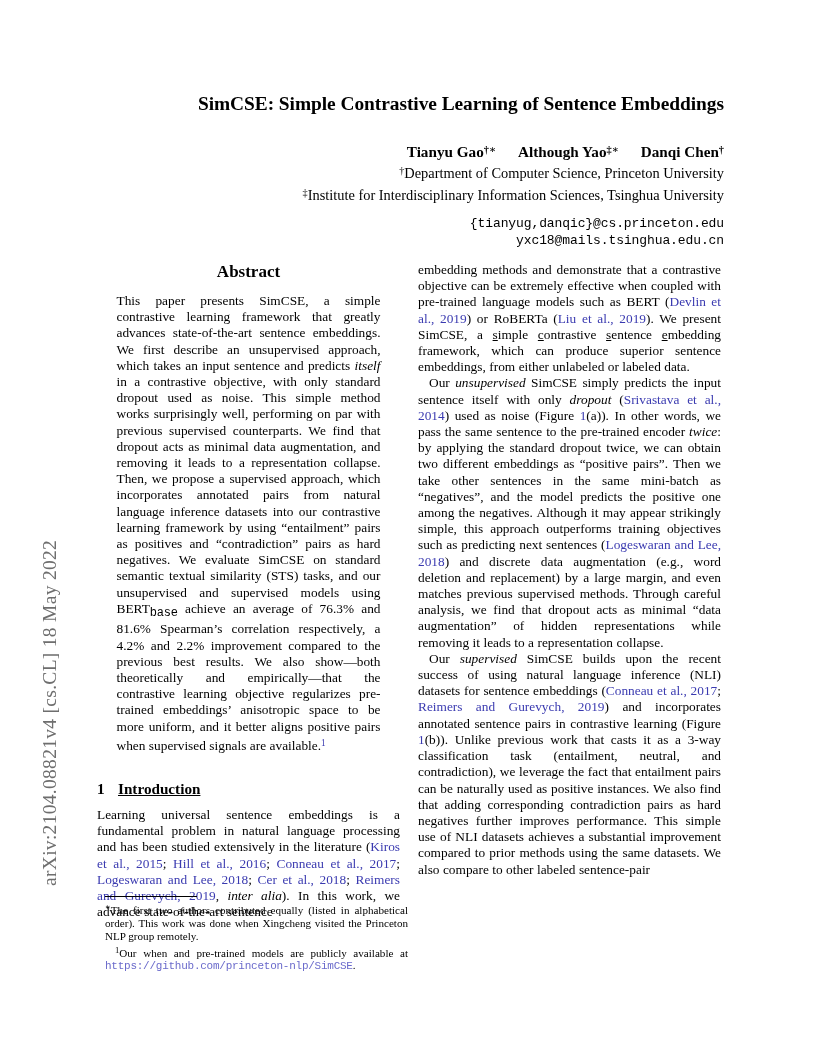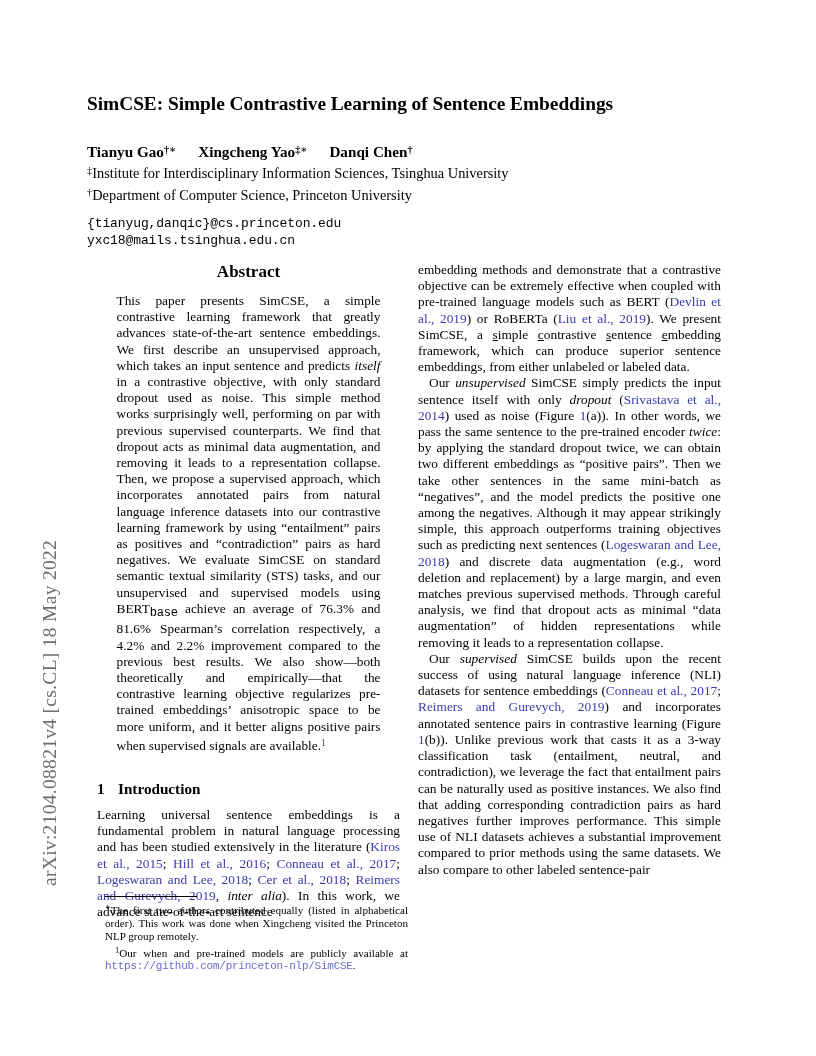--- a/index.html
+++ b/index.html
@@ -40,24 +40,24 @@
     font-family: "Liberation Serif", "DejaVu Serif", serif;
     font-size: 19.5px;
     letter-spacing: 0.3px;
     color: #6e6e6e;
     white-space: nowrap;
   }
 
   
   #title-block {
     position: absolute;
-    left: 87px;
+    left: 80px;
     top: 92px;
     width: 644px;
-    text-align: left;
+    text-align: right;
   }
   #paper-title {
     font-size: 19.4px;
     font-weight: bold;
     letter-spacing: -0.05px;
     line-height: 1.25;
     margin: 0;
   }
   #authors-line {
     margin-top: 26px;
@@ -122,20 +122,21 @@
     hyphens: none;
     word-spacing: 0.1px;
   }
   .para + .para { text-indent: 11px; }
   #abstract-body .para { text-indent: 0; }
 
   #intro-heading {
     font-size: 15.2px;
     font-weight: bold;
     margin: 26px 0 9px 0;
+    text-decoration: underline;
   }
   #intro-heading .num { display: inline-block; width: 21px; }
 
   .cite { color: #3a3ab0; }
   .it { font-style: italic; }
   .uline { text-decoration: underline; text-underline-offset: 1.3px; }
   .sub-mono {
     font-family: "Liberation Mono", "DejaVu Sans Mono", monospace;
     font-size: 12px;
     vertical-align: -0.28em;
@@ -184,25 +185,25 @@
 <div class="page">
 
   <div id="arxiv-stamp">
     <div class="vtext">arXiv:2104.08821v4  [cs.CL]  18 May 2022</div>
   </div>
 
   <div id="title-block">
     <h1 id="paper-title">SimCSE: Simple Contrastive Learning of Sentence Embeddings</h1>
 
     <div id="authors-line">
-      <span class="auth"><span>Tianyu Gao</span><span class="sup">†∗</span></span><span class="gap"></span><span class="auth"><span>Xingcheng Yao</span><span class="sup">‡∗</span></span><span class="gap"></span><span class="auth"><span>Danqi Chen</span><span class="sup">†</span></span>
+      <span class="auth"><span>Tianyu Gao</span><span class="sup">†∗</span></span><span class="gap"></span><span class="auth"><span>Although Yao</span><span class="sup">‡∗</span></span><span class="gap"></span><span class="auth"><span>Danqi Chen</span><span class="sup">†</span></span>
     </div>
 
+    <div class="affil"><span class="sup-reg">†</span><span>Department of Computer Science, Princeton University</span></div>
     <div class="affil"><span class="sup-reg">‡</span><span>Institute for Interdisciplinary Information Sciences, Tsinghua University</span></div>
-    <div class="affil"><span class="sup-reg">†</span><span>Department of Computer Science, Princeton University</span></div>
 
     <div id="emails">
       <div>{tianyug,danqic}@cs.princeton.edu</div>
       <div>yxc18@mails.tsinghua.edu.cn</div>
     </div>
   </div>
 
   <div id="col-left">
     <div id="abstract-heading">Abstract</div>
 

